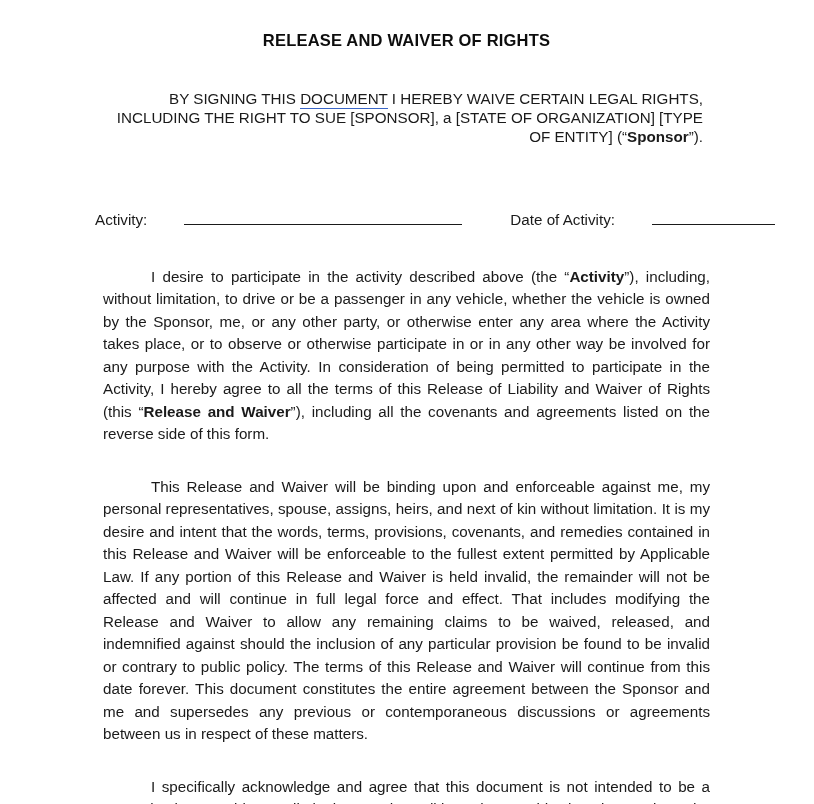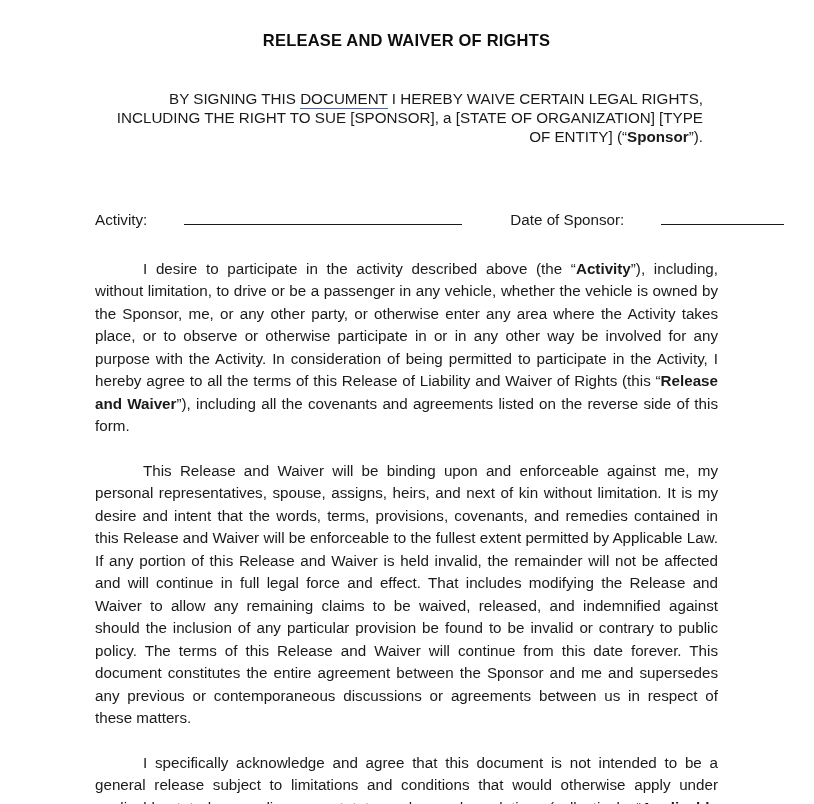--- a/index.html
+++ b/index.html
@@ -64,21 +64,21 @@
   .field-blank {
     display: inline-block;
     border-bottom: 1.4px solid #1a1a1a;
     height: 13px;
     margin-left: 5px;
   }
   .blank-activity { width: 278px; }
   .blank-date { width: 123px; }
   .field-spacer { width: 48px; flex: 0 0 48px; }
   .body-para {
-    margin: 0;
+    margin: 8px;
     padding-top: 22px;
     font-size: 15.2px;
     line-height: 22.5px;
     text-align: justify;
     text-justify: inter-word;
     text-indent: 48px;
     color: #1a1a1a;
   }
   .body-para.first { padding-top: 26px; }
   .term { font-weight: bold; }
@@ -94,21 +94,21 @@
     <span>BY SIGNING THIS </span><a href="#" class="doc-link">DOCUMENT</a><span> I HEREBY WAIVE CERTAIN LEGAL RIGHTS, INCLUDING THE RIGHT TO SUE [SPONSOR], a [STATE OF ORGANIZATION] [TYPE OF ENTITY] (“</span><span class="term">Sponsor</span><span>”).</span>
   </p>
 
   <div class="fields-row">
     <div class="field">
       <span class="field-label">Activity:</span>
       <span class="field-blank blank-activity"></span>
     </div>
     <div class="field-spacer"></div>
     <div class="field">
-      <span class="field-label">Date of Sponsor:</span>
+      <span class="field-label">Date of Activity:</span>
       <span class="field-blank blank-date"></span>
     </div>
   </div>
 
   <p class="body-para first">
     <span>I desire to participate in the activity described above (the “</span><span class="term">Activity</span><span>”), including, without limitation, to drive or be a passenger in any vehicle, whether the vehicle is owned by the Sponsor, me, or any other party, or otherwise enter any area where the Activity takes place, or to observe or otherwise participate in or in any other way be involved for any purpose with the Activity. In consideration of being permitted to participate in the Activity, I hereby agree to all the terms of this Release of Liability and Waiver of Rights (this “</span><span class="term">Release and Waiver</span><span>”), including all the covenants and agreements listed on the reverse side of this form.</span>
   </p>
 
   <p class="body-para">This Release and Waiver will be binding upon and enforceable against me, my personal representatives, spouse, assigns, heirs, and next of kin without limitation. It is my desire and intent that the words, terms, provisions, covenants, and remedies contained in this Release and Waiver will be enforceable to the fullest extent permitted by Applicable Law. If any portion of this Release and Waiver is held invalid, the remainder will not be affected and will continue in full legal force and effect. That includes modifying the Release and Waiver to allow any remaining claims to be waived, released, and indemnified against should the inclusion of any particular provision be found to be invalid or contrary to public policy. The terms of this Release and Waiver will continue from this date forever. This document constitutes the entire agreement between the Sponsor and me and supersedes any previous or contemporaneous discussions or agreements between us in respect of these matters.</p>
 

